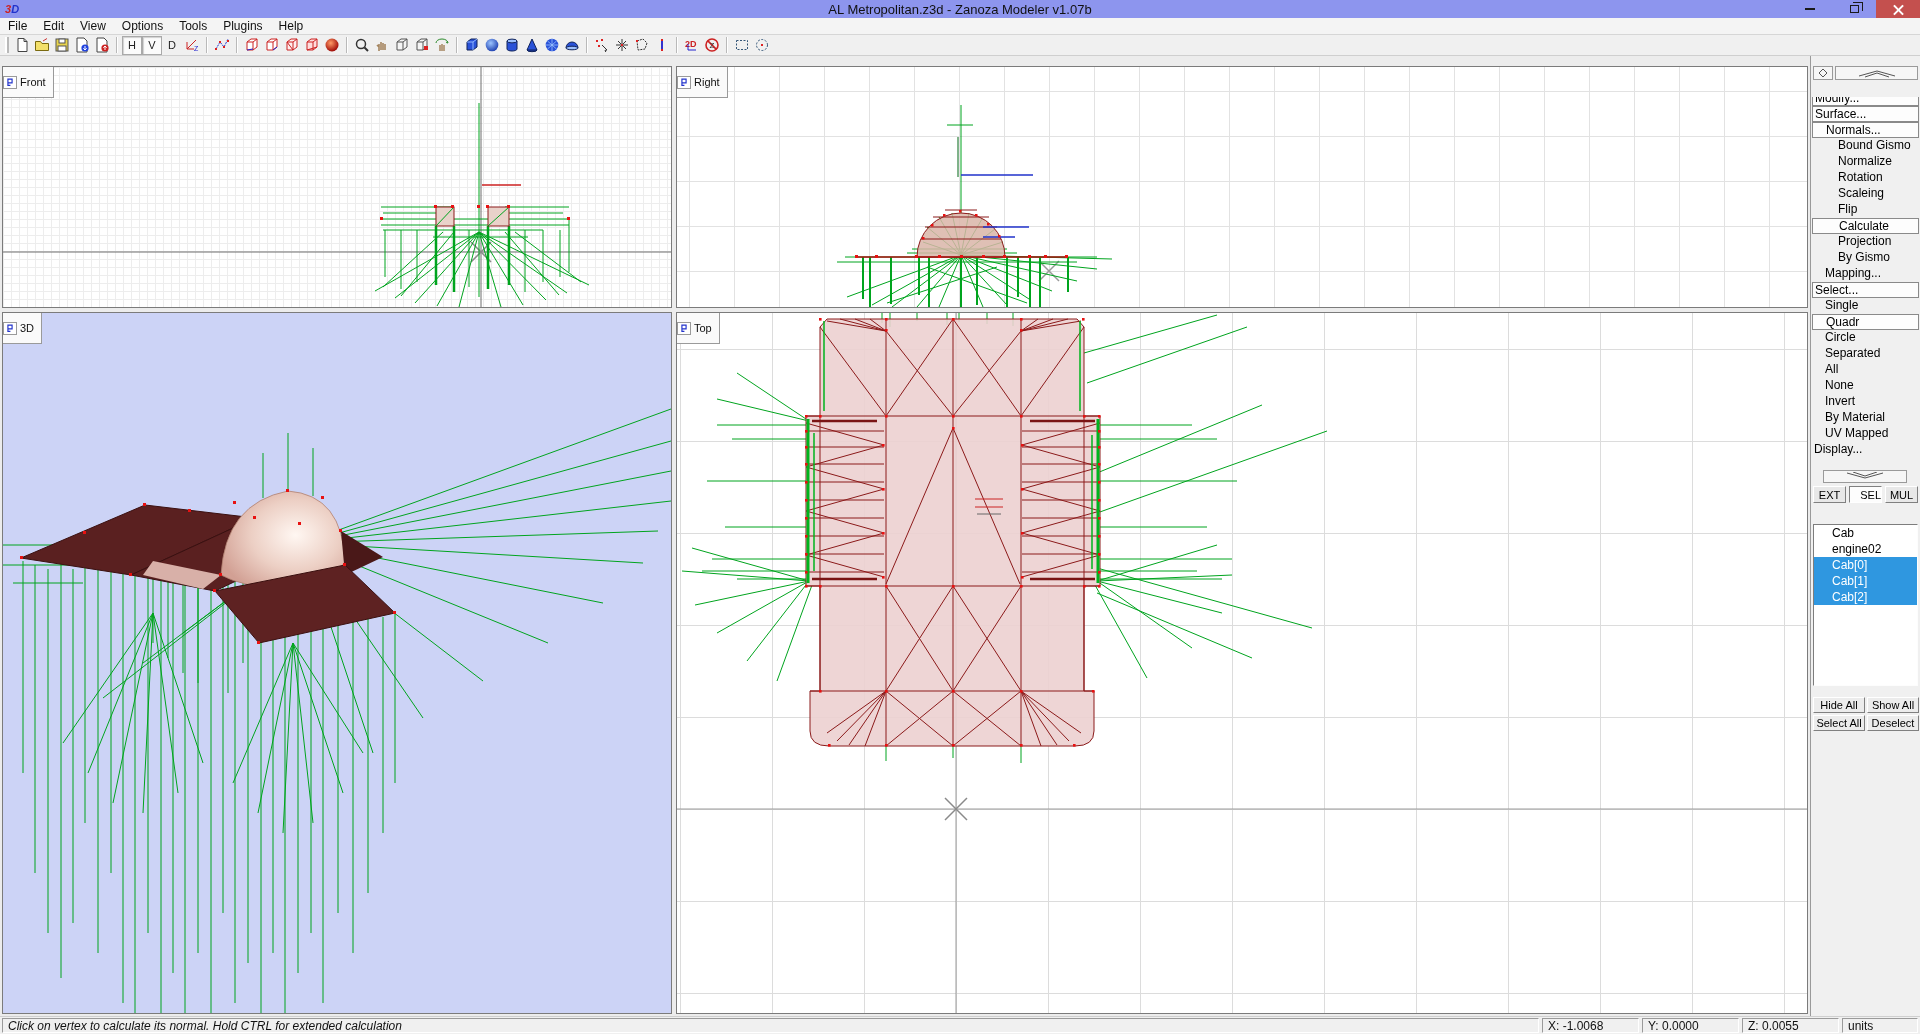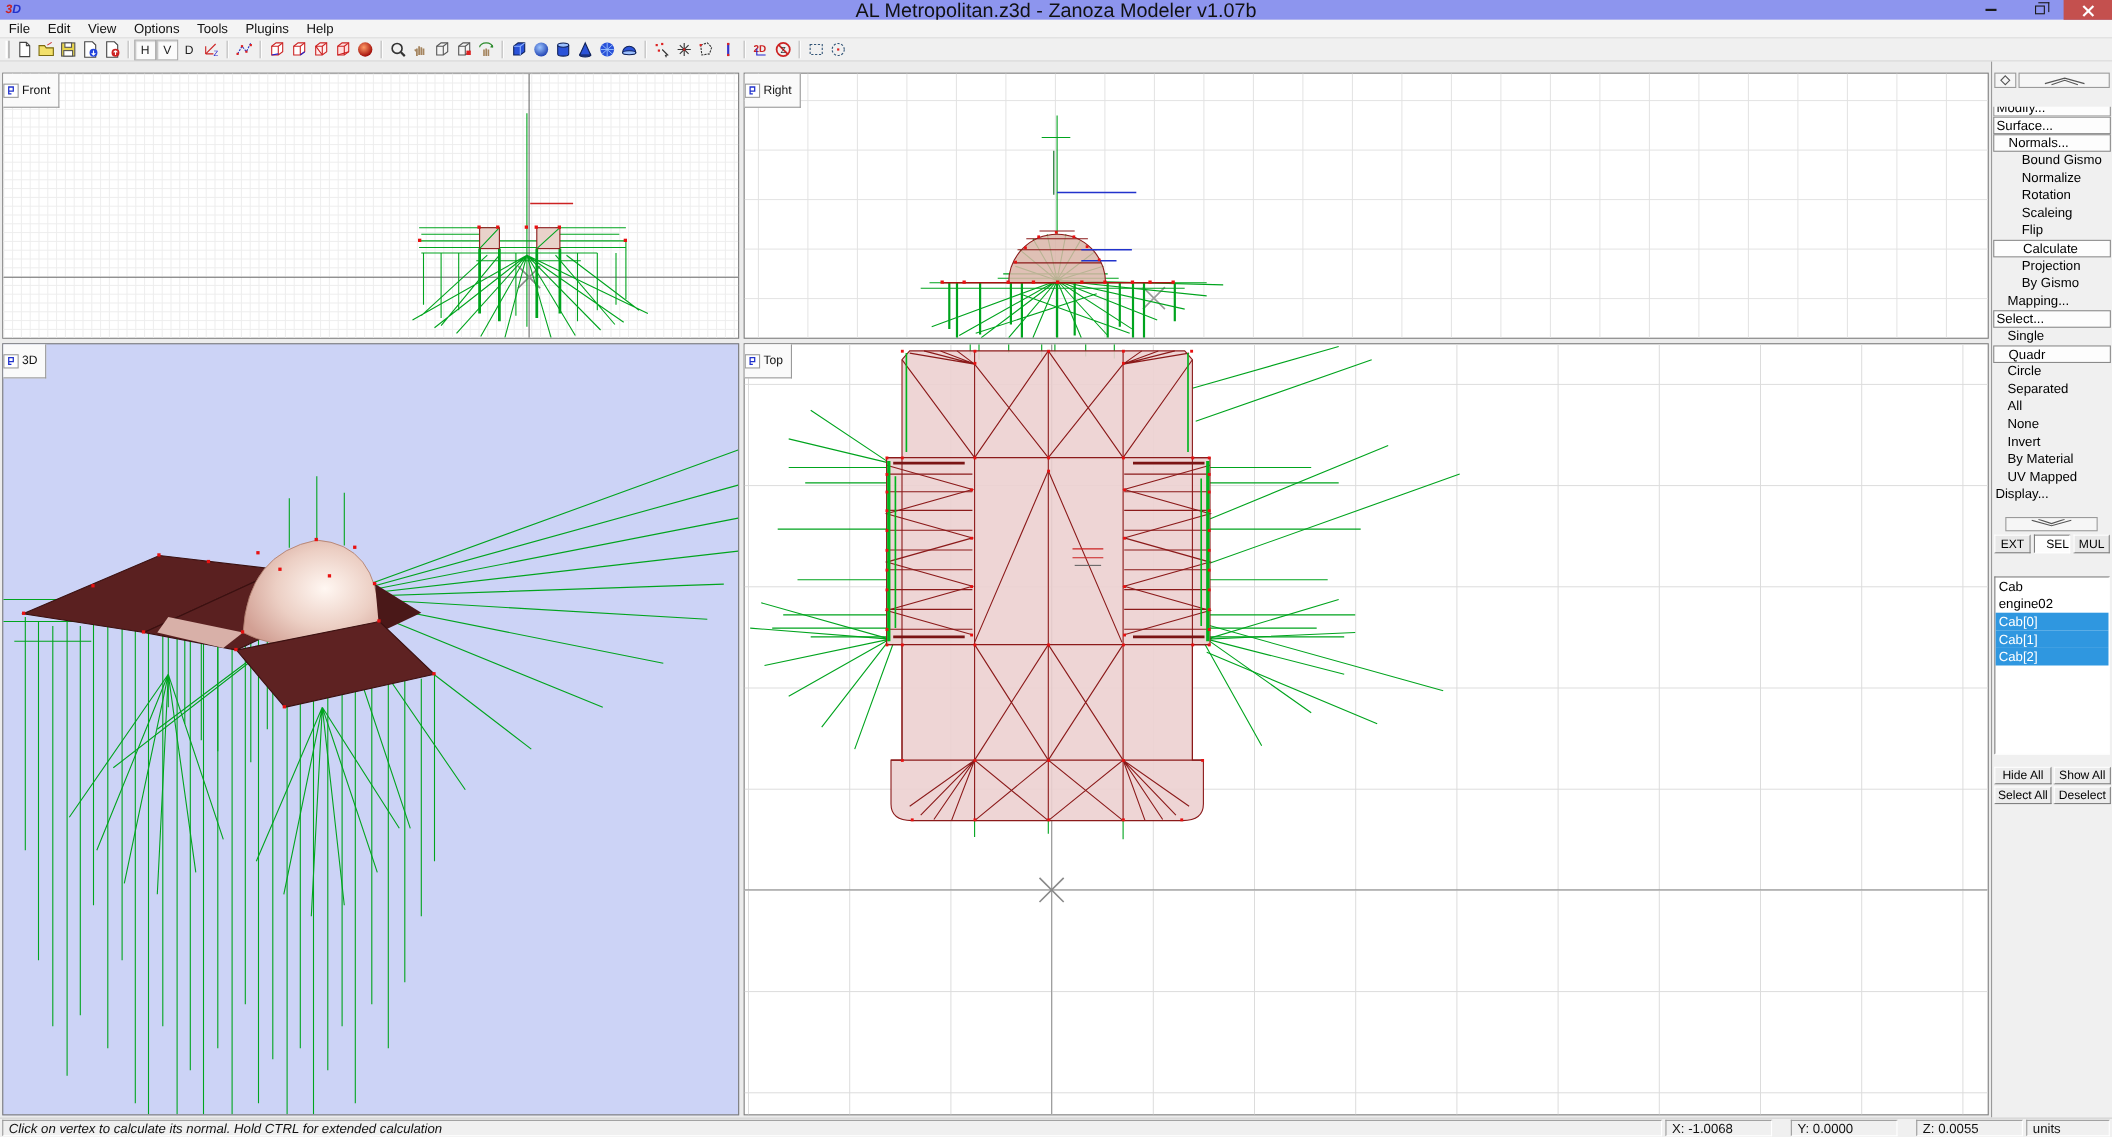--- a/index.html
+++ b/index.html
@@ -5,21 +5,21 @@
   * { margin:0; padding:0; box-sizing:border-box; }
   html,body { width:1920px; height:1034px; overflow:hidden; font-family:"Liberation Sans",sans-serif; background:#ececec; }
   :root{
     --titlebar:#8d95ee; --closebtn:#c4504e; --selblue:#2f97e0; --bg3d:#ccd3f6;
     --green:#00a41e; --darkred:#8b1a1a; --vred:#e81111; --pink:#eed3d3;
   }
   
   .titlebar{ position:absolute; left:0; top:0; width:1920px; height:18px; background:var(--titlebar); display:flex; align-items:center; }
   .app-logo{ margin-left:5px; font-size:11px; font-weight:bold; font-style:italic; z-index:2; }
   .app-logo .l3{ color:#cc2222; } .app-logo .lD{ color:#2233cc; }
-  .win-title{ position:absolute; left:0; right:0; text-align:center; font-size:18px; color:#111; pointer-events:none; }
+  .win-title{ position:absolute; left:0; right:0; text-align:center; font-size:13px; color:#111; pointer-events:none; }
   .win-controls{ position:absolute; right:0; top:0; height:18px; display:flex; z-index:2; }
   .wctl{ width:44px; height:18px; display:flex; align-items:center; justify-content:center; }
   .wctl-close{ background:var(--closebtn); }
   .g-min{ width:10px; height:2px; background:#1a1a1a; }
   .g-rest{ width:9px; height:8px; border:1px solid #1a1a1a; position:relative; background:transparent; }
   .g-rest::before{ content:""; position:absolute; left:2px; top:-4px; width:9px; height:8px; border:1px solid #1a1a1a; border-left-width:0; border-bottom-width:0; }
   .g-x{ position:relative; width:11px; height:11px; }
   .g-x::before,.g-x::after{ content:""; position:absolute; left:-1px; top:5px; width:13px; height:2px; background:#fff; }
   .g-x::before{ transform:rotate(45deg);} .g-x::after{ transform:rotate(-45deg);}
   
@@ -59,21 +59,21 @@
   .cmds{ position:absolute; top:40px; left:1px; right:1px; }
   .cmd{ height:16px; line-height:15px; color:#000; white-space:nowrap; }
   .cmd.ind0{ padding-left:2px; } .cmd.ind1{ padding-left:13px; } .cmd.ind2{ padding-left:26px; }
   .cmd.boxed{ border:1px solid #8a8a8a; background:#fdfdfd; }
   .cmd.clipped{ clip-path:inset(7px 0 0 0); margin-top:-6px; }
   .chevdown{ position:absolute; top:414px; left:12px; width:84px; height:13px; border:1px solid #9a9a9a; background:#f6f6f6; display:flex; align-items:center; justify-content:center; padding:0; }
   .moderow{ position:absolute; top:430px; left:2px; right:2px; height:17px; display:flex; gap:3px; }
   .modebtn{ flex:1; height:17px; font-size:11px; font-family:"Liberation Sans",sans-serif; background:#e8e8e8; border:1px solid; border-color:#fff #808080 #808080 #fff; padding:0; }
   .modebtn.active{ background:#fdfdfd; border-color:#808080 #fff #fff #808080;text-align:right; }
   .objlist{ position:absolute; top:468px; left:2px; right:2px; height:162px; background:#fff; border:1px solid; border-color:#7d7d7d #fdfdfd #fdfdfd #7d7d7d; overflow:hidden; }
-  .obj-item{ height:16px; line-height:16px; padding-left:3px; color:#000; }
+  .obj-item{ height:16px; line-height:16px; padding-left:18px; color:#000; }
   .obj-item.selected{ background:var(--selblue); color:#fff; }
   .actions{ position:absolute; top:641px; left:2px; right:1px; display:grid; grid-template-columns:1fr 1fr; gap:2px; }
   .actbtn{ height:16px; font-size:11px; font-family:"Liberation Sans",sans-serif; background:#ececec; border:1px solid; border-color:#fff #808080 #808080 #fff; padding:0; white-space:nowrap; }
   
   .statusbar{ position:absolute; left:0; top:1016px; width:1920px; height:18px; background:#f0f0f0; border-top:1px solid #cfcfcf; display:flex; align-items:stretch; gap:3px; padding:1px 2px; font-size:12px; }
   .sb-panel{ border:1px solid; border-color:#9a9a9a #ffffff #ffffff #9a9a9a; padding:0 5px; line-height:14px; color:#111; white-space:nowrap; overflow:hidden; }
   .sb-msg{ flex:1;font-style:italic; }
   .sb-coord{ width:97px; }
   .sb-units{ width:76px; }
 </style>
@@ -726,19 +726,19 @@
         <button class="actbtn">Hide All</button>
         <button class="actbtn">Show All</button>
         <button class="actbtn">Select All</button>
         <button class="actbtn">Deselect</button>
       </div>
   </div>
 </div>
 
 <div class="statusbar">
   <div class="sb-panel sb-msg">Click on vertex to calculate its normal. Hold CTRL for extended calculation</div>
-  <div style="display:flex;gap:17px;">
+  <div style="display:flex;gap:3px;">
       <div class="sb-panel sb-coord">X: -1.0068</div>
       <div class="sb-panel sb-coord">Y: 0.0000</div>
       <div class="sb-panel sb-coord">Z: 0.0055</div>
     </div>
   <div class="sb-panel sb-units">units</div>
 </div>
 
 </body></html>

